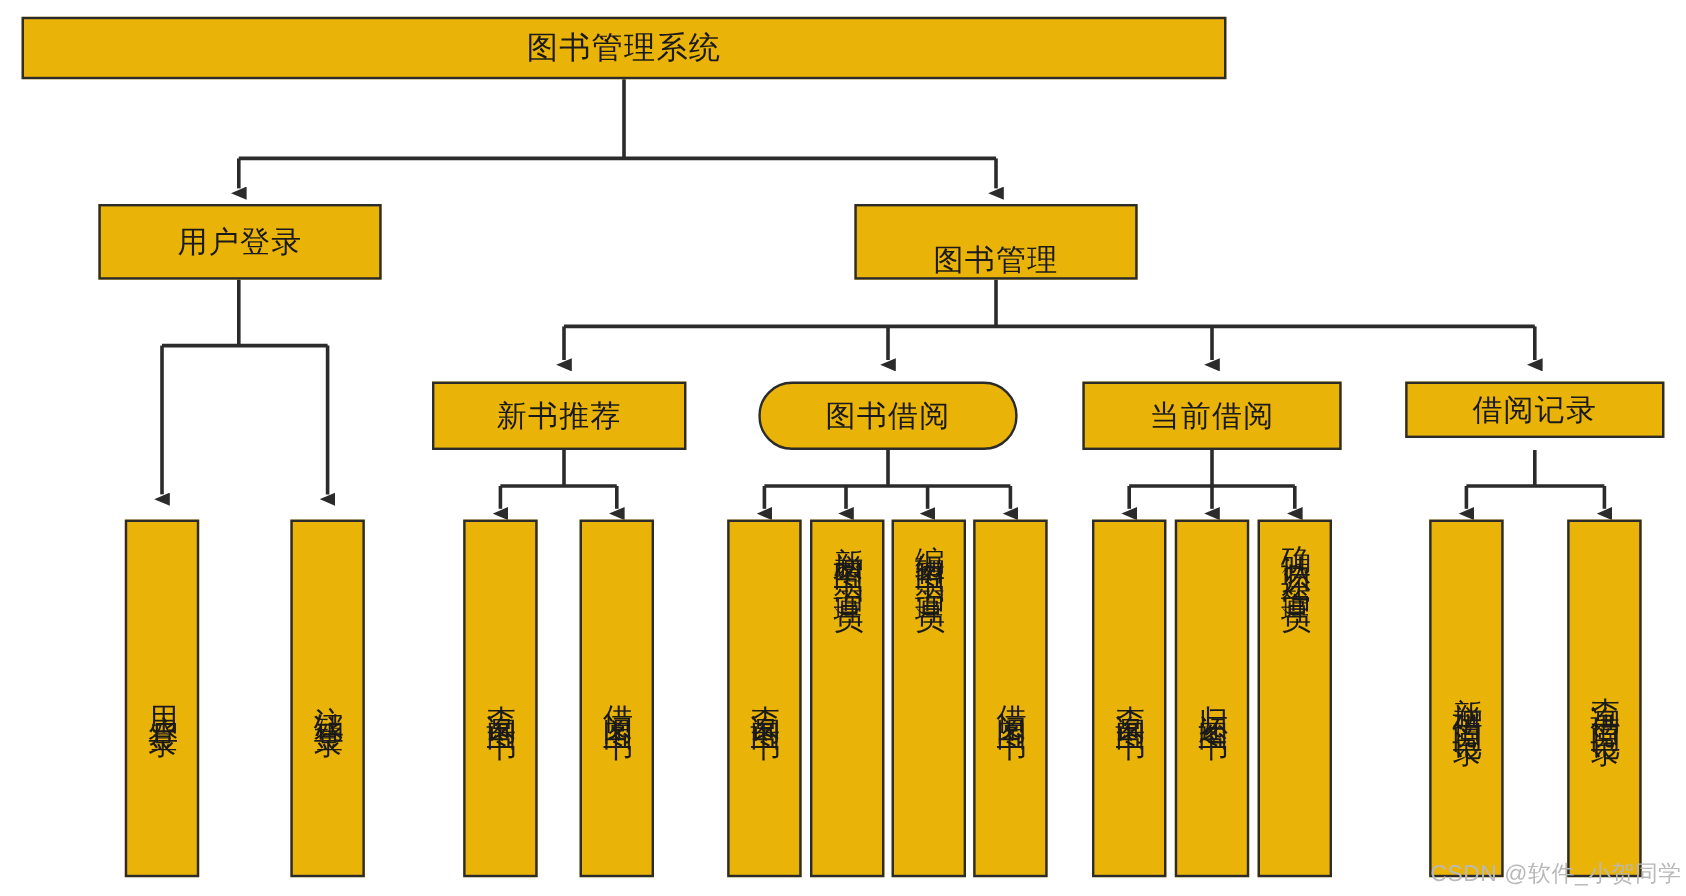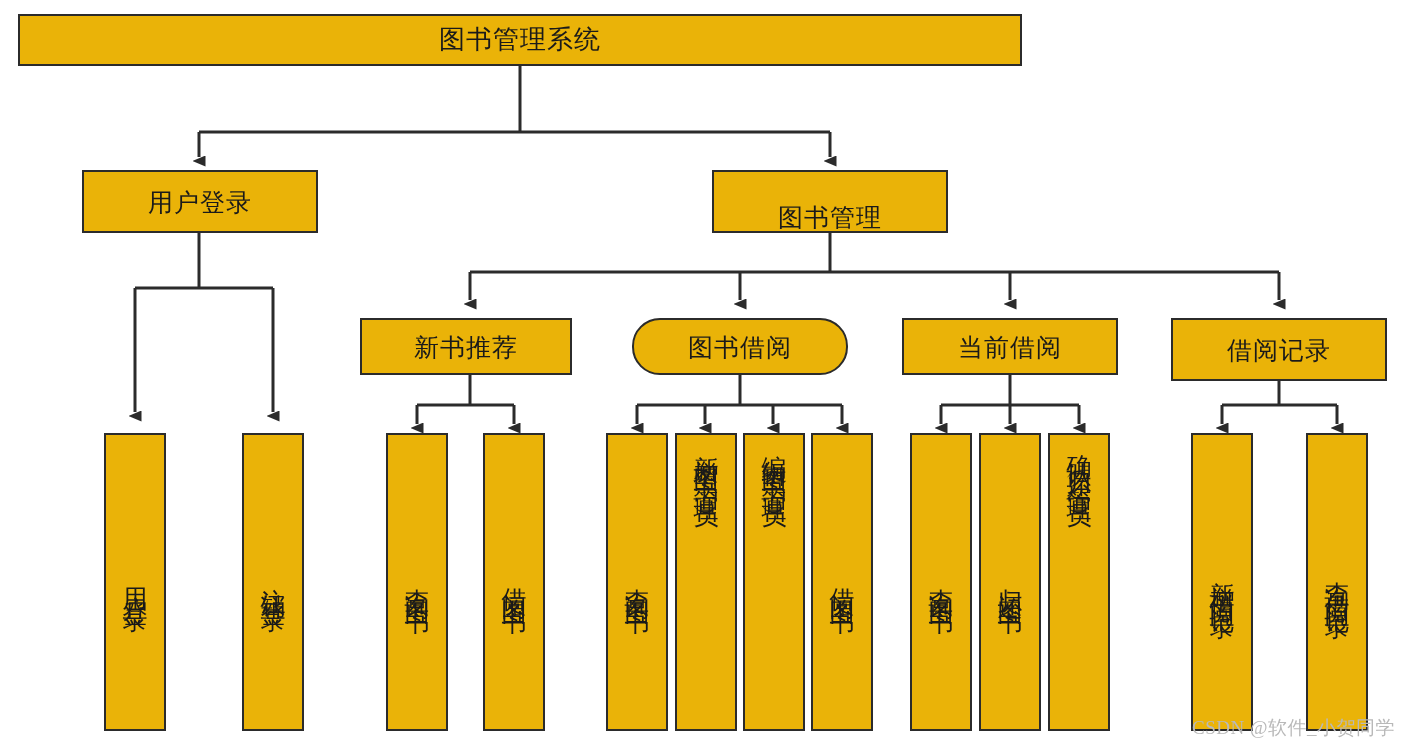--- a/index.html
+++ b/index.html
@@ -144,21 +144,21 @@
   </div>
 
   <div class="node h-node" style="left:632px; top:318px; width:216px; height:57px;border-radius:28px;">
     <span class="node-label">图书借阅</span>
   </div>
 
   <div class="node h-node" style="left:902px; top:318px; width:216px; height:57px;">
     <span class="node-label">当前借阅</span>
   </div>
 
-  <div class="node h-node" style="left:1171px; top:318px; width:216px; height:63px;">
+  <div class="node h-node" style="left:1171px; top:318px; width:216px; height:47px;">
     <span class="node-label">借阅记录</span>
   </div>
 
   <div class="node v-node center-v" style="left:104px; top:433px; width:62px; height:298px;">
     <span class="node-label">用户登录</span>
   </div>
 
   <div class="node v-node center-v" style="left:242px; top:433px; width:62px; height:298px;">
     <span class="node-label">注销登录</span>
   </div>
@@ -200,15 +200,15 @@
   </div>
 
   <div class="node v-node center-v" style="left:1191px; top:433px; width:62px; height:298px;">
     <span class="node-label">新增借阅记录</span>
   </div>
 
   <div class="node v-node center-v" style="left:1306px; top:433px; width:62px; height:298px;">
     <span class="node-label">查询借阅记录</span>
   </div>
 
-  <div class="watermark" style="left:1192px; top:715px;font-family:Liberation Serif, serif;">CSDN @软件_小贺同学</div>
+  <div class="watermark" style="left:1192px; top:715px;">CSDN @软件_小贺同学</div>
 
 </div>
 
 </body></html>

